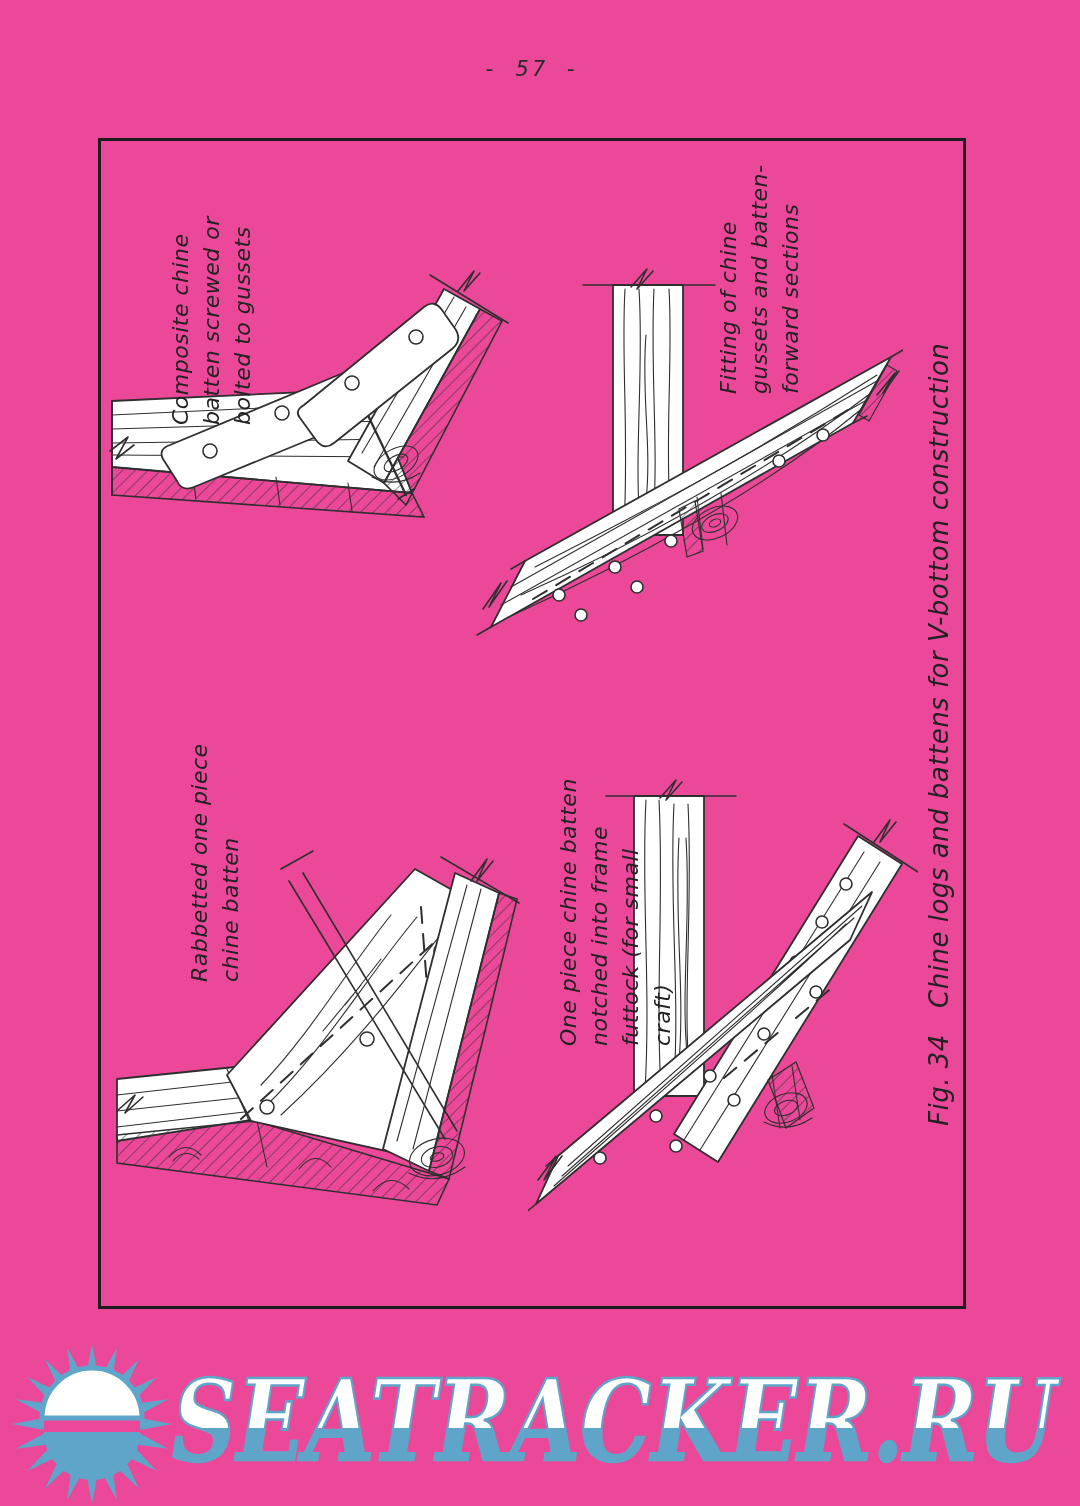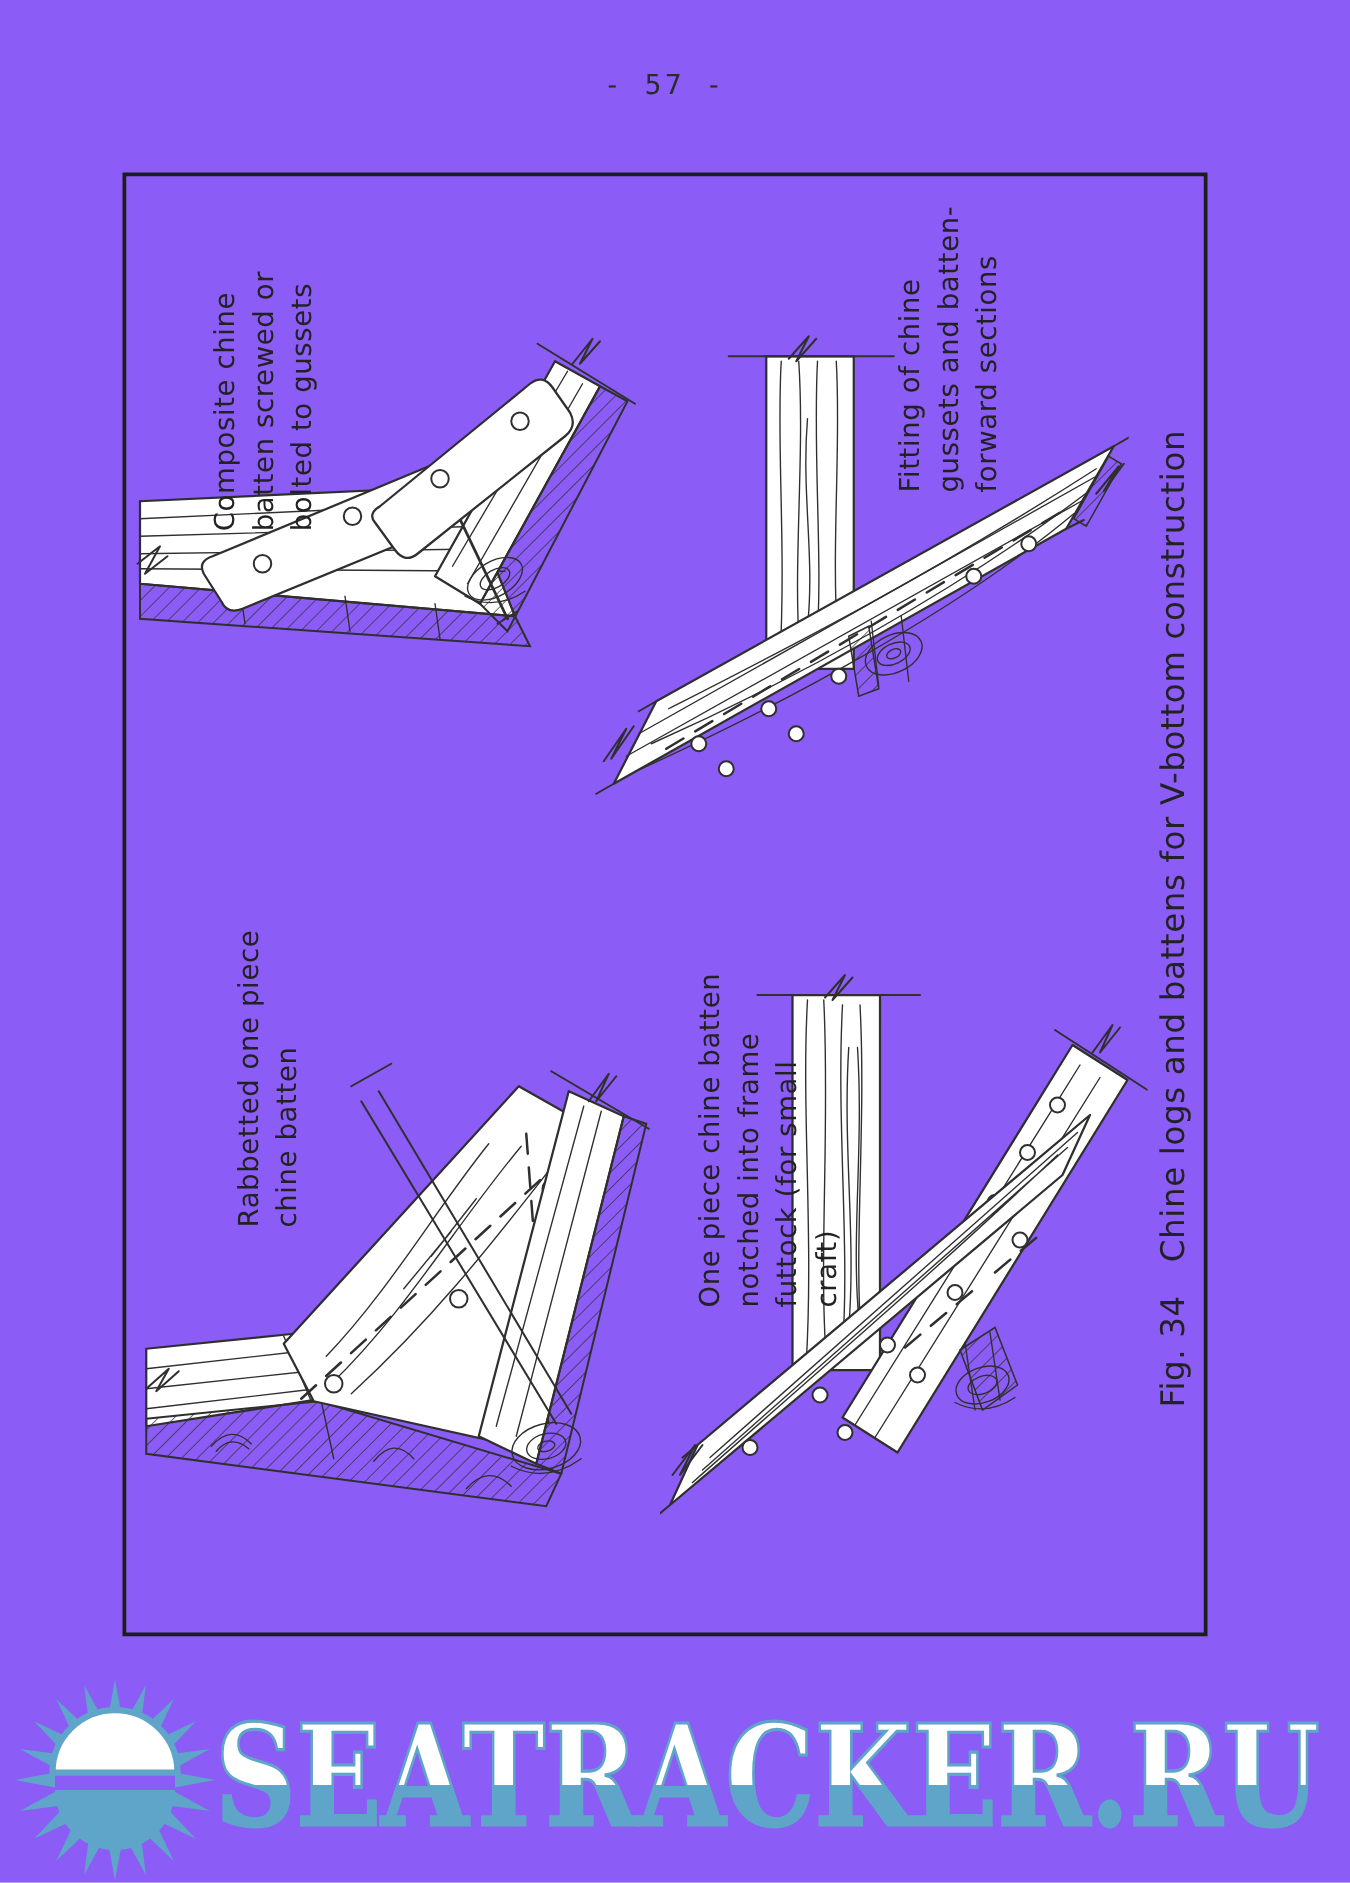--- a/index.html
+++ b/index.html
@@ -1,20 +1,20 @@
 <!DOCTYPE html>
 <html><head>
 <meta charset="utf-8">
 <style>
   html,body{margin:0;padding:0;}
   body{
     width:1080px;height:1506px;position:relative;background:#ffffff;
     font-family:"DejaVu Sans",sans-serif;overflow:hidden;
   }
-  .page{position:absolute;left:0;top:0;width:1080px;height:1506px;background:#8b5cf6;}
+  .page{position:absolute;left:0;top:0;width:1080px;height:1506px;background:#ec4899;font-style:italic;}
   .page-number{
     position:absolute;left:98px;top:56px;width:868px;text-align:center;
     font-family:"DejaVu Sans Mono",monospace;font-size:22px;letter-spacing:3px;color:#2b2b2b;
   }
   .figure-frame{
     position:absolute;left:98px;top:138px;width:868px;height:1171px;
     border:3px solid #1d1d1d;box-sizing:border-box;
   }
   .drawing{position:absolute;}
   .fig-label{

